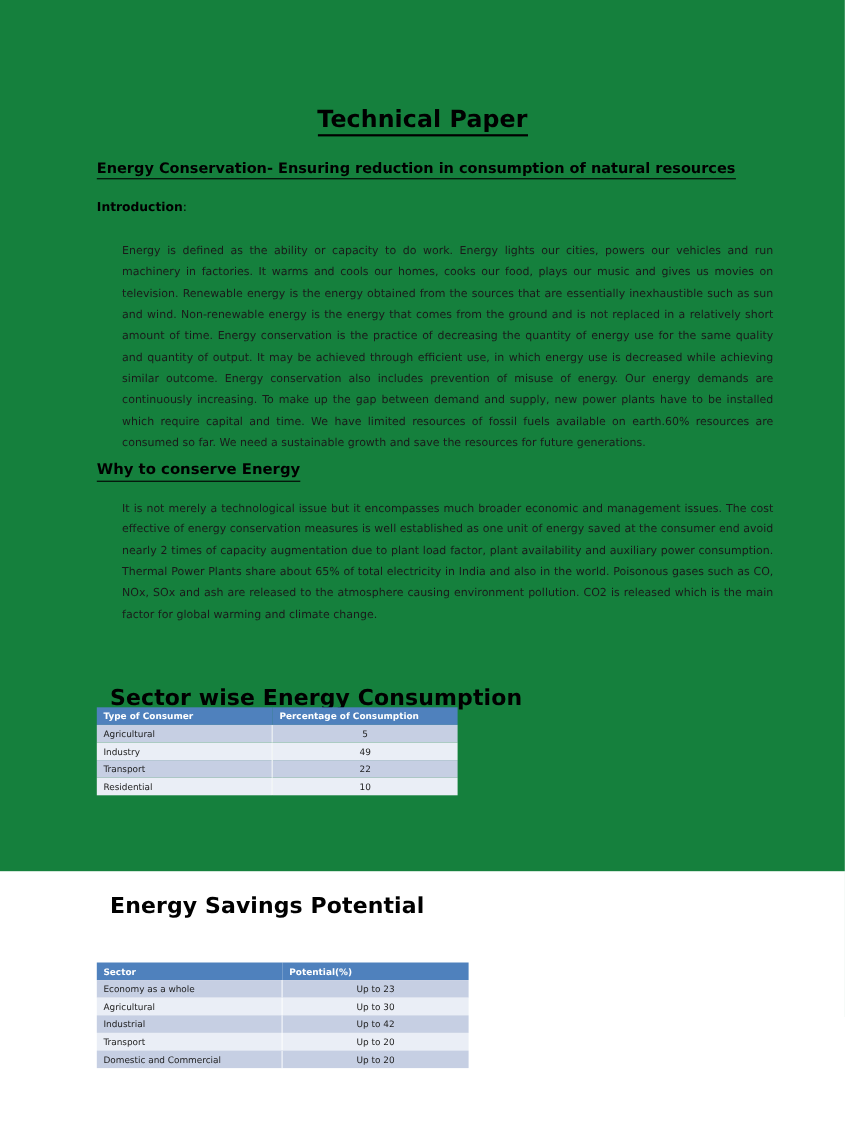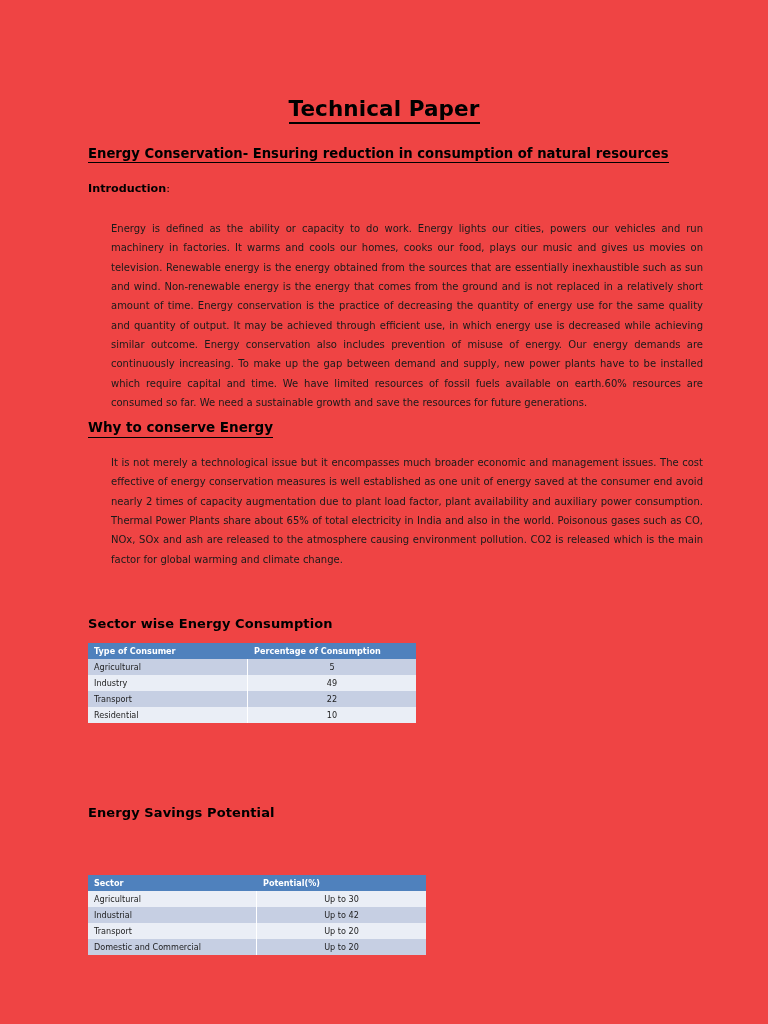--- a/index.html
+++ b/index.html
@@ -14,22 +14,22 @@
     position: relative;
     font-family: "DejaVu Sans", "Liberation Sans", sans-serif;
     color: #000000;
     overflow: hidden;
   }
 
   .page {
     position: absolute;
     top: 0; left: 0;
     width: 768px;
-    height: 1024px;
-    background: #ef4444;
+    height: 792px;
+    background: #15803d;
     box-sizing: border-box;
     padding: 16px;
   }
 
   .content {
     position: absolute;
     left: 88px;
     top: 0;
     width: 592px;
   }
@@ -97,22 +97,22 @@
     font-size: 13.5px;
     font-weight: bold;
   }
   .section-heading-underlined span.u {
     border-bottom: 1.8px solid #000;
     padding-bottom: 2px;
   }
 
   .section-heading {
     position: absolute;
-    left: 0;
-    font-size: 13px;
+    left: 12px;
+    font-size: 20px;
     font-weight: bold;
     letter-spacing: 0.1px;
   }
   #heading-sector { top: 605px; }
   #heading-savings { top: 794px; }
 
   
   .wtable {
     position: absolute;
     border-collapse: collapse;
@@ -216,20 +216,24 @@
         <col style="width:169px">
         <col style="width:169px">
       </colgroup>
     <thead>
       <tr>
         <th class="c1">Sector</th>
         <th class="c2">Potential(%)</th>
       </tr>
     </thead>
     <tbody>
+      <tr class="odd">
+        <td class="c1">Economy as a whole</td>
+        <td class="c2">Up to 23</td>
+      </tr>
       <tr class="even">
         <td class="c1">Agricultural</td>
         <td class="c2">Up to 30</td>
       </tr>
       <tr class="odd">
         <td class="c1">Industrial</td>
         <td class="c2">Up to 42</td>
       </tr>
       <tr class="even">
         <td class="c1">Transport</td>

